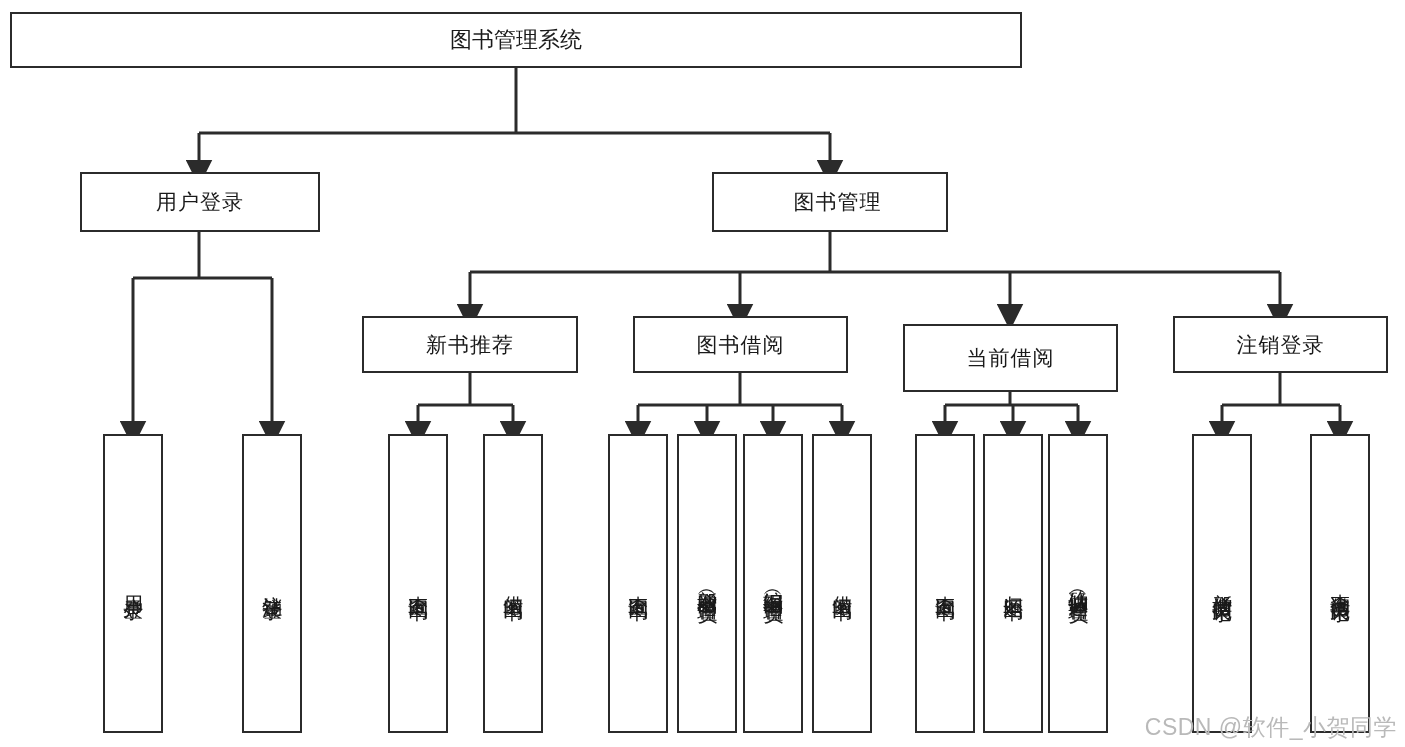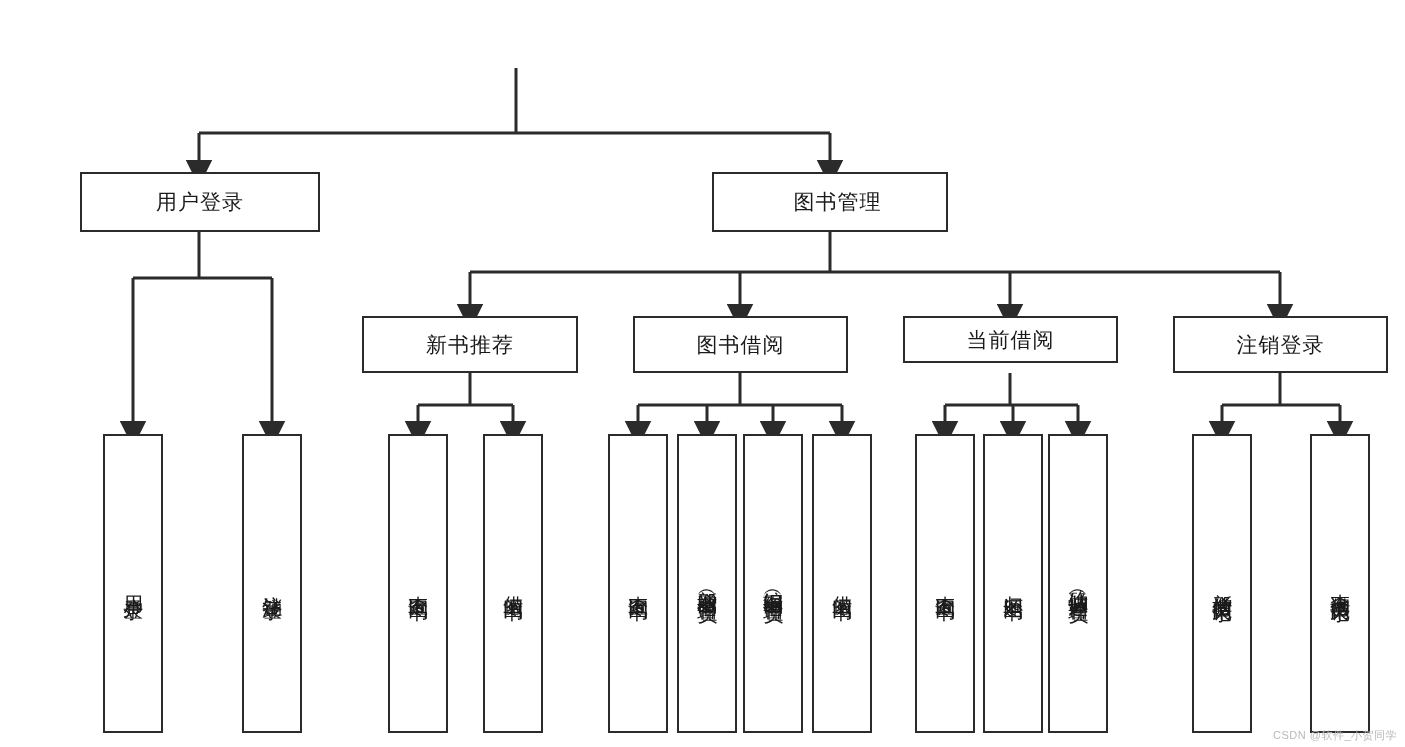--- a/index.html
+++ b/index.html
@@ -4,21 +4,21 @@
 <style>
   html,body{margin:0;padding:0;background:#ffffff;}
   body{font-family:"Liberation Sans","DejaVu Sans",sans-serif;}
   #canvas{position:relative;width:1405px;height:747px;background:#ffffff;overflow:hidden;}
   .node{position:absolute;box-sizing:border-box;background:#ffffff;border:2.5px solid #2b2b2b;display:flex;align-items:center;justify-content:center;color:#1a1a1a;}
   .node.h{font-size:21px;letter-spacing:1px;}
   .node.root{font-size:22px;}
   .leaf{position:absolute;box-sizing:border-box;background:#ffffff;border:2.5px solid #2b2b2b;display:flex;align-items:center;justify-content:center;}
   .leaf span{writing-mode:vertical-rl;text-orientation:upright;font-size:20px;line-height:1.18;letter-spacing:2px;color:#1a1a1a;white-space:nowrap;}
   #wires{position:absolute;left:0;top:0;width:1405px;height:747px;pointer-events:none;}
-  .wm{position:absolute;right:8px;bottom:4px;font-size:11px;color:#b9b9b9;letter-spacing:.5px;white-space:nowrap;}
+  .wm{position:absolute;right:8px;bottom:4px;font-size:23px;color:#b9b9b9;letter-spacing:.5px;white-space:nowrap;}
 </style>
 </head>
 <body>
 
 <div id="canvas">
 
   <svg id="wires" viewBox="0 0 1405 747">
     <defs>
       <marker id="arrow" markerWidth="9" markerHeight="9" refX="1.5" refY="4.5" orient="auto" markerUnits="strokeWidth">
         <path d="M0,0 L9,4.5 L0,9 z" fill="#2b2b2b"></path>
@@ -61,35 +61,38 @@
       <path d="M1013,405 L1013,425" marker-end="url(#arrow)"></path>
       <path d="M1078,405 L1078,425" marker-end="url(#arrow)"></path>
 
       <path d="M1280,373 L1280,405"></path>
       <path d="M1222,405 L1340,405"></path>
       <path d="M1222,405 L1222,425" marker-end="url(#arrow)"></path>
       <path d="M1340,405 L1340,425" marker-end="url(#arrow)"></path>
     </g>
   </svg>
 
+  <div class="node root" style="left:10px;top:12px;width:1012px;height:56px;">
+    <span>图书管理系统</span>
+  </div>
 
   <div class="node h" style="left:80px;top:172px;width:240px;height:60px;">
     <span>用户登录</span>
   </div>
   <div class="node h" style="left:712px;top:172px;width:236px;height:60px;padding-left:15px;">
     <span>图书管理</span>
   </div>
 
   <div class="node h" style="left:362px;top:316px;width:216px;height:57px;">
     <span>新书推荐</span>
   </div>
   <div class="node h" style="left:633px;top:316px;width:215px;height:57px;font-family:Liberation Mono, monospace;">
     <span>图书借阅</span>
   </div>
-  <div class="node h" style="left:903px;top:316px;width:215px;height:47px;">
+  <div class="node h" style="left:903px;top:324px;width:215px;height:68px;">
     <span>当前借阅</span>
   </div>
   <div class="node h" style="left:1173px;top:316px;width:215px;height:57px;">
     <span>注销登录</span>
   </div>
 
   <div class="leaf" style="left:103px;top:434px;width:60px;height:299px;">
     <span>用户登录</span>
   </div>
   <div class="leaf" style="left:242px;top:434px;width:60px;height:299px;">

